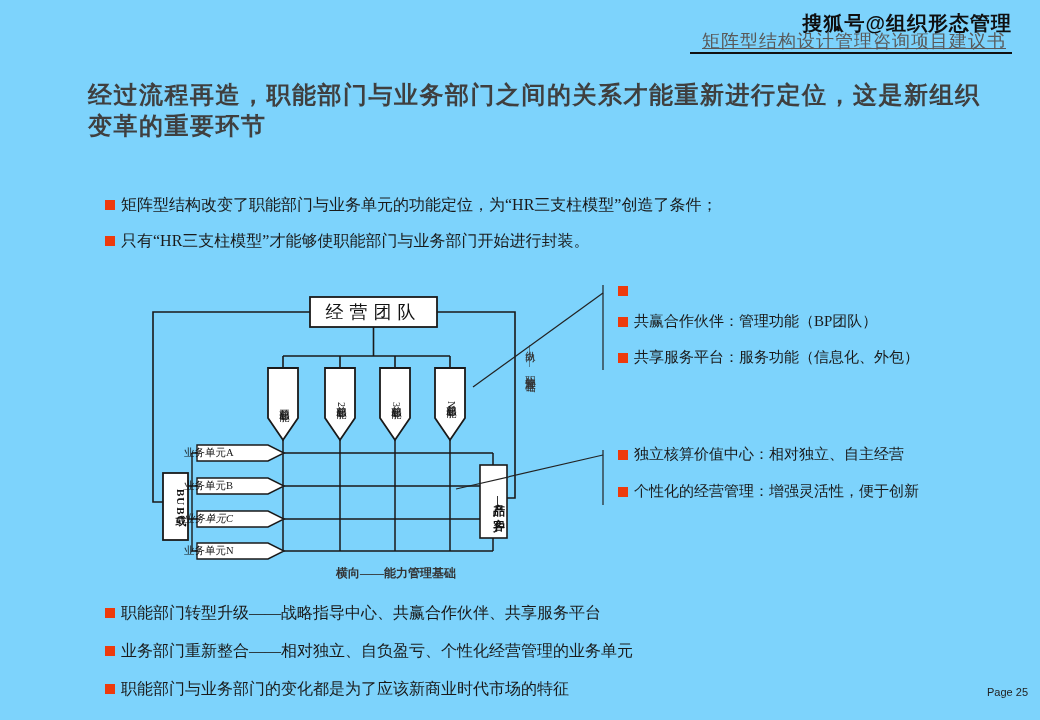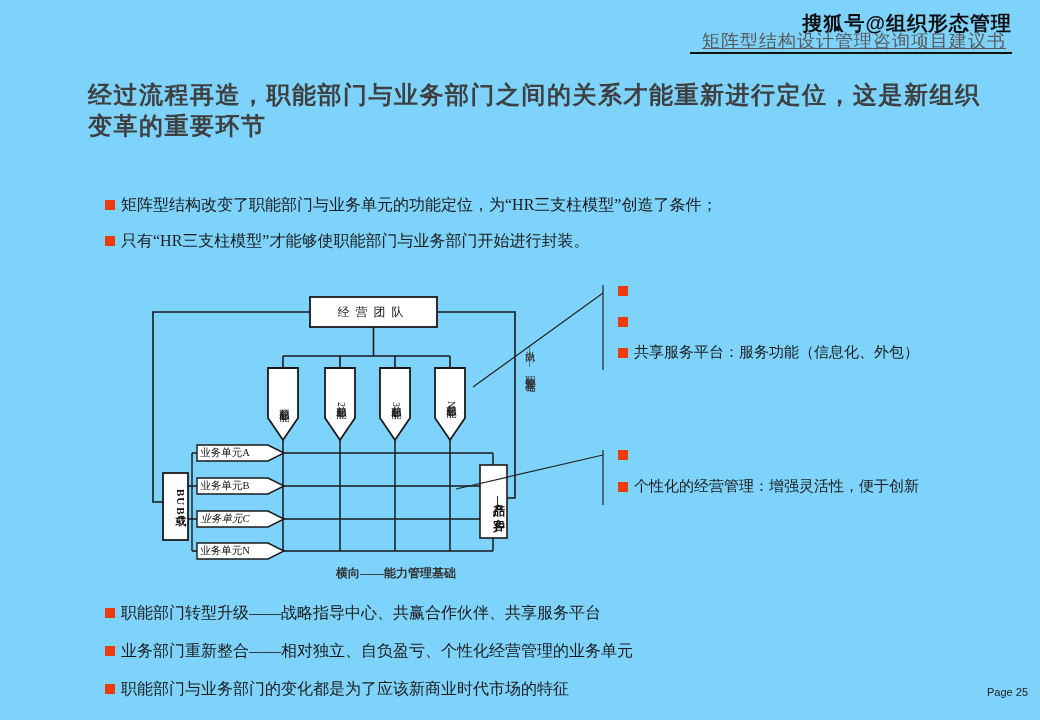--- a/index.html
+++ b/index.html
@@ -35,29 +35,29 @@
   .callouts-bottom { top:444px; left:618px; width:414px; font-size:15px; }
   .callouts-bottom li { margin-bottom:16px; line-height:21px; }
   .bottom-bullets { top:602px; left:105px; width:840px; font-size:16px; }
   .bottom-bullets li { margin-bottom:16px; line-height:22px; }
   
   .diagram { position:absolute; top:285px; left:140px; width:470px; height:310px; }
   .diagram svg { position:absolute; top:0; left:0; }
   .dg-label { position:absolute; color:#111; }
   .top-box-label {
     left:170px; top:17px; width:127px; height:22px; text-align:center;
-    font-size:12px; letter-spacing:6px; line-height:20px;
+    font-size:18px; letter-spacing:6px; line-height:20px;
   }
   .vtext {
     writing-mode:vertical-rl; text-orientation:mixed;
   }
   .pent-label { top:87px; height:62px; width:16px; font-size:10px; letter-spacing:1px; text-align:center; }
   .pent-1 { left:135px; } .pent-2 { left:192px; } .pent-3 { left:247px; } .pent-4 { left:302px; }
   .bu-label { left:22px; top:191px; width:26px; height:62px; font-size:11px; font-weight:bold; text-align:center; letter-spacing:1px; }
-  .unit-label { left:52px; width:66px; height:16px; line-height:16px; font-size:10.5px; text-align:center; white-space:nowrap; }
+  .unit-label { left:44px; width:66px; height:16px; line-height:16px; font-size:10.5px; white-space:nowrap; }
   .unit-a { top:160px; } .unit-b { top:193px; } .unit-c { top:226px;font-style:italic; } .unit-n { top:258px; }
   .product-label { left:339px; top:183px; width:28px; height:68px; font-size:12px; font-weight:bold; text-align:center; letter-spacing:1px; }
   .h-axis-label { left:160px; top:280px; width:192px; font-size:12px; font-weight:bold; color:#333; text-align:center; white-space:nowrap; }
   .v-axis-label { left:383px; top:58px; height:122px; font-size:10.5px; color:#333; letter-spacing:1px; }
   .page-number {
     position:absolute; top:686px; right:12px; font-size:11px; color:#222;
     font-family:"Liberation Sans", sans-serif;
   }
 </style>
 </head>
@@ -139,30 +139,32 @@
     <div class="dg-label h-axis-label">横向——能力管理基础</div>
     <div class="dg-label vtext v-axis-label">纵向——职位管理基础</div>
   </div>
 
   <ul class="blist callouts-top">
     <li>
       <span class="sq"></span>
     </li>
     <li>
       <span class="sq"></span>
+      <span>共赢合作伙伴：管理功能（BP团队）</span>
     </li>
     <li>
       <span class="sq"></span>
       <span>共享服务平台：服务功能（信息化、外包）</span>
     </li>
   </ul>
 
   <ul class="blist callouts-bottom">
     <li>
       <span class="sq"></span>
+      <span>独立核算价值中心：相对独立、自主经营</span>
     </li>
     <li>
       <span class="sq"></span>
       <span>个性化的经营管理：增强灵活性，便于创新</span>
     </li>
   </ul>
 
   <ul class="blist bottom-bullets">
     <li>
       <span class="sq"></span>

